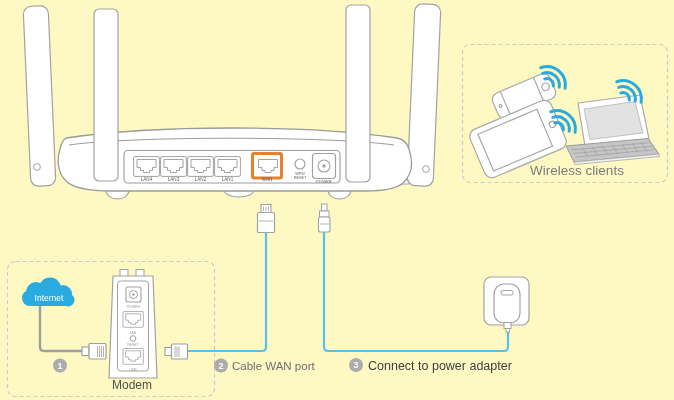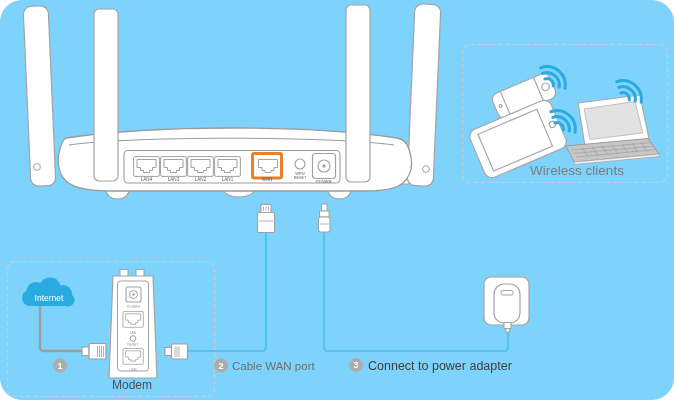--- a/index.html
+++ b/index.html
@@ -1,17 +1,17 @@
 <!DOCTYPE html>
 <html><head>
 <meta charset="utf-8">
 <style>
   html,body{margin:0;padding:0;background:#ffffff;}
-  .stage{position:relative;width:674px;height:400px;background:#7dd3fc;overflow:hidden;
-         font-family:"Liberation Sans",sans-serif;border-radius:22px;}
+  .stage{position:relative;width:674px;height:400px;background:#fef9c3;overflow:hidden;
+         font-family:"Liberation Sans",sans-serif;}
   .stage svg{position:absolute;left:0;top:0;}
   text{font-family:"Liberation Sans",sans-serif;}
 </style>
 </head>
 <body>
 
 <div class="stage">
 <svg width="674" height="400" viewBox="0 0 674 400">
   <defs>
     <path id="rj45inner" d="M 4,3.5 H 23 V 11.5 H 19.5 V 14.5 H 16.5 V 16.5 H 10.5 V 14.5 H 7.5 V 11.5 H 4 Z" fill="none"></path>

